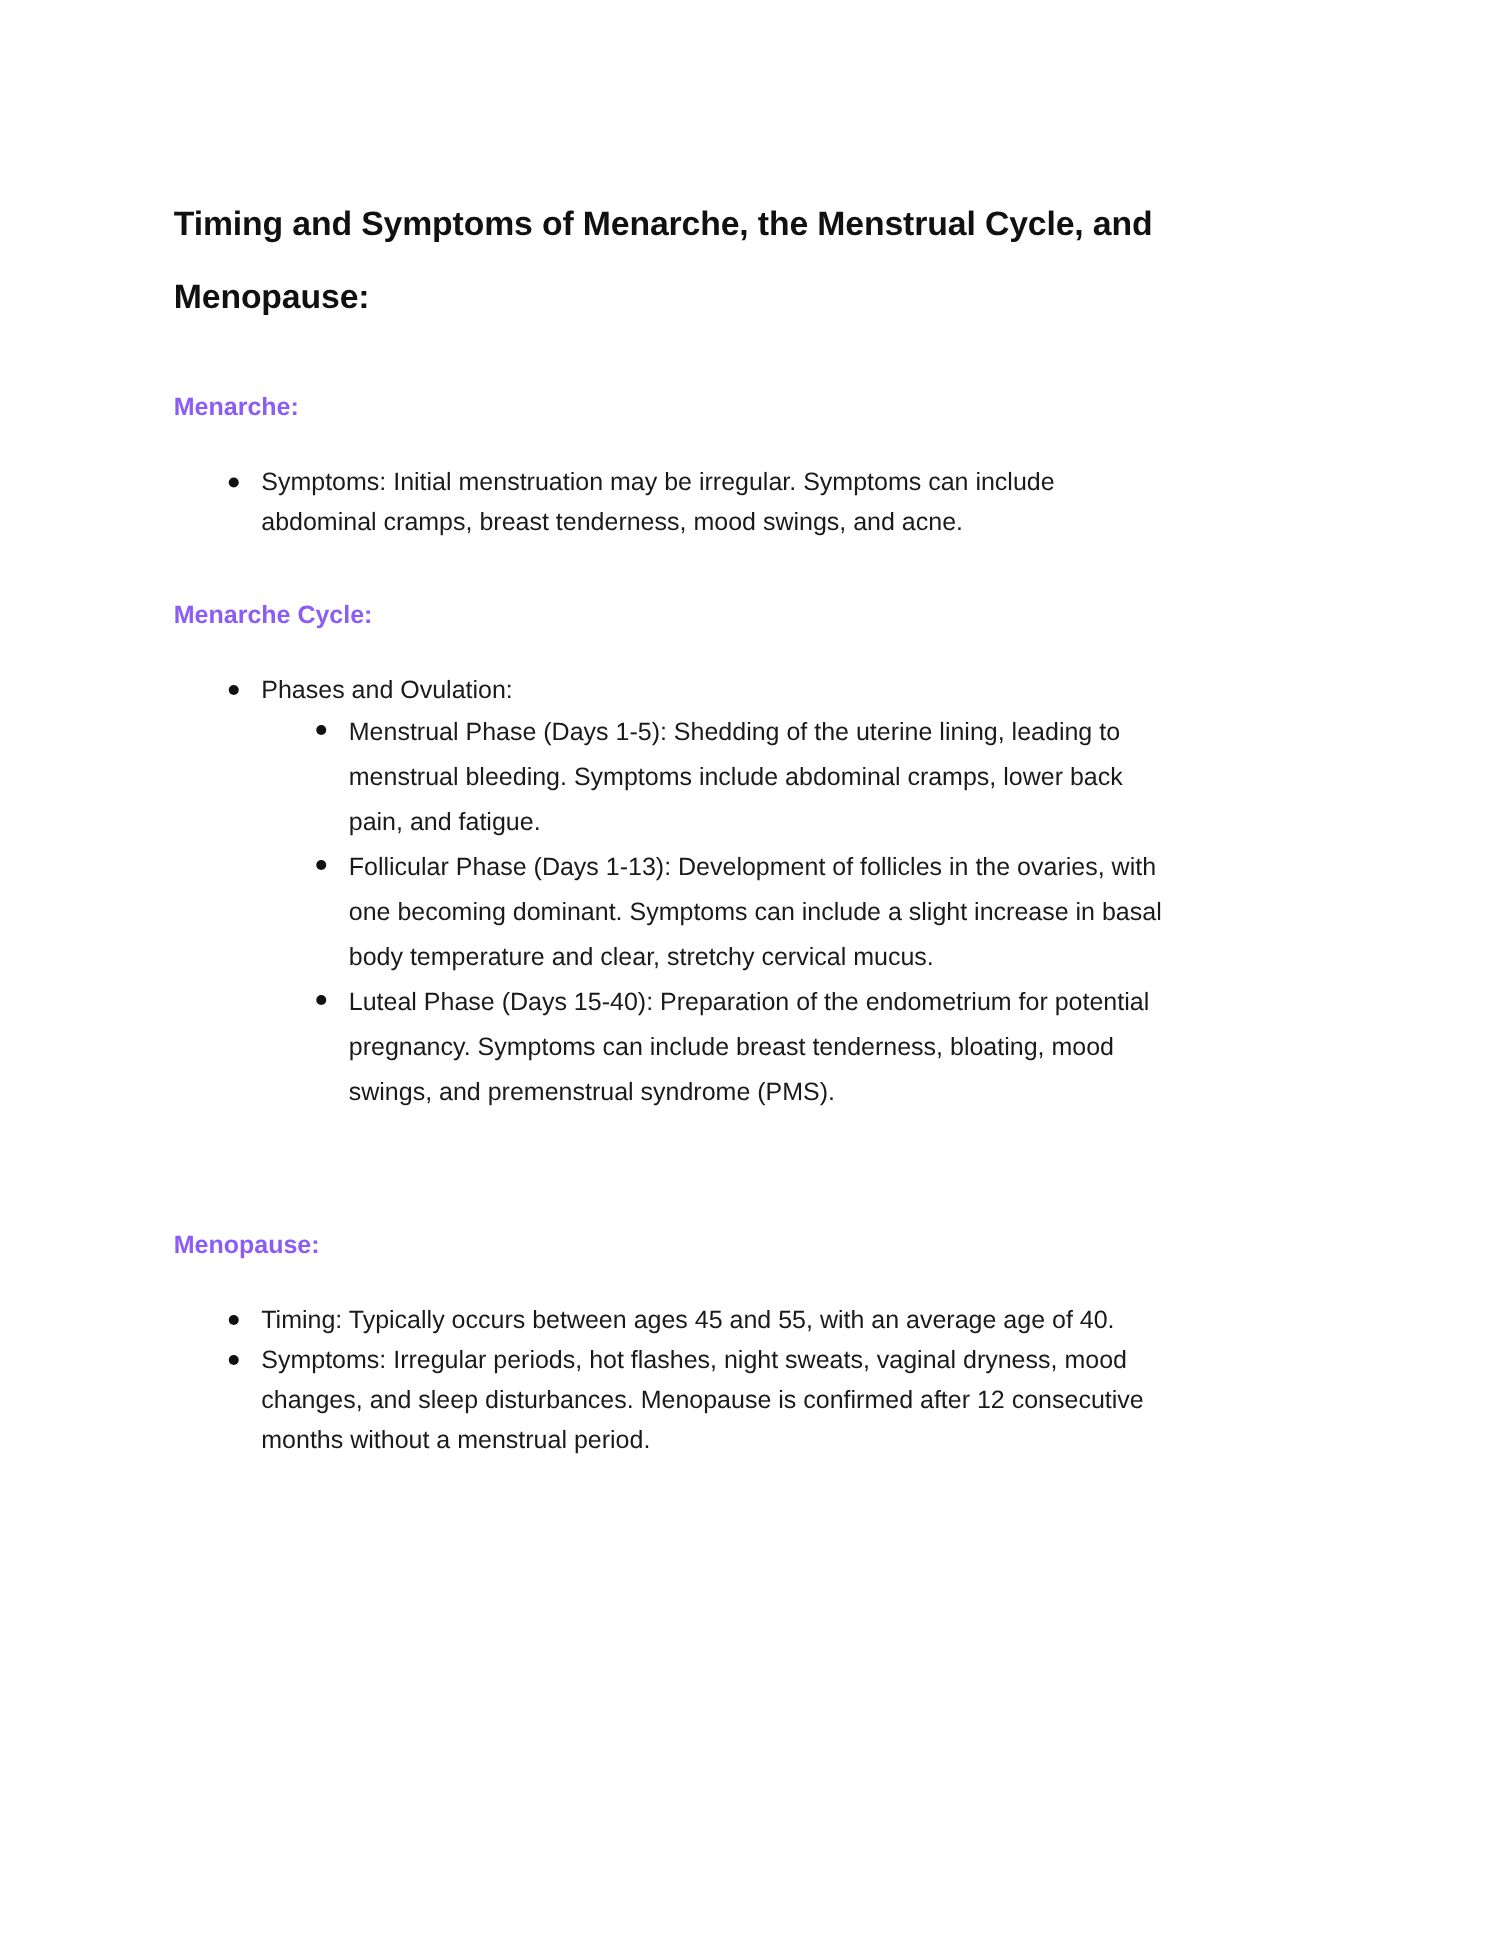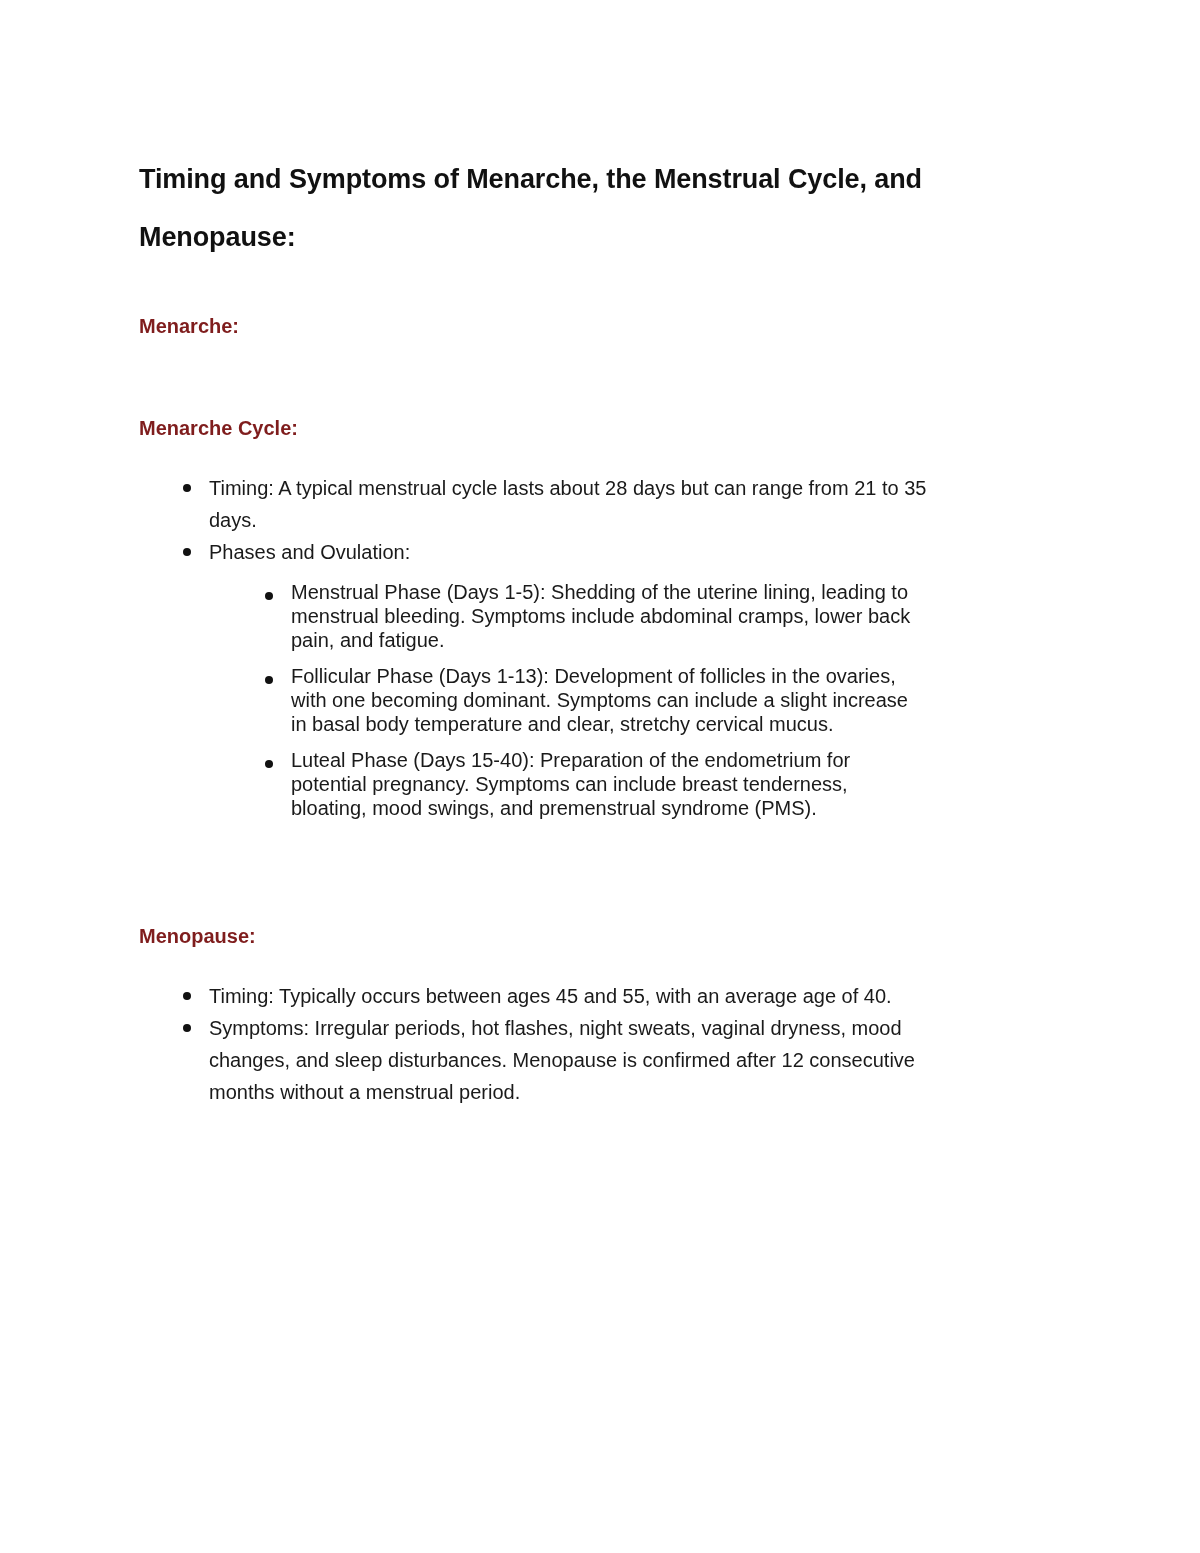--- a/index.html
+++ b/index.html
@@ -31,21 +31,21 @@
     padding: 0;
     color: #111111;
     max-width: 905px;
   }
   .section-heading {
     font-size: 20px;
     font-weight: bold;
     line-height: 28px;
     margin: 0;
     padding: 0;
-    color: #7f1d1d;
+    color: #8b5cf6;
   }
   .spacer-sm { height: 44px; }
   .spacer-md { height: 30px; }
   .spacer-lg { height: 90px; }
   .after-title { height: 46px; }
 
   ul.lvl1 {
     list-style: none;
     margin: 0;
     padding: 0;
@@ -70,22 +70,22 @@
   }
   ul.lvl2 {
     list-style: none;
     margin: 0;
     padding: 0;
   }
   ul.lvl2 > li {
     position: relative;
     padding-left: 70px;
     font-size: 20px;
-    line-height: 24px;
-    margin: 12px;
+    line-height: 36px;
+    margin: 0;
   }
   ul.lvl2 > li > .bullet {
     position: absolute;
     left: 44px;
     top: 12px;
     width: 8px;
     height: 8px;
     background: #111111;
     border-radius: 50%;
   }
@@ -100,33 +100,33 @@
 
   <h1 class="doc-title">Timing and Symptoms of Menarche, the Menstrual Cycle, and Menopause:</h1>
 
   <div class="after-title"></div>
 
   <h2 class="section-heading">Menarche:</h2>
 
   <div class="spacer-md"></div>
 
   <ul class="lvl1">
+    <li>
+      <span class="bullet"></span>
+      <span class="li-text">Symptoms: Initial menstruation may be irregular. Symptoms can include abdominal cramps, breast tenderness, mood swings, and acne.</span>
+    </li>
   </ul>
 
   <div class="spacer-sm"></div>
 
   <h2 class="section-heading">Menarche Cycle:</h2>
 
   <div class="spacer-md"></div>
 
   <ul class="lvl1">
-    <li>
-      <span class="bullet"></span>
-      <span class="li-text">Timing: A typical menstrual cycle lasts about 28 days but can range from 21 to 35 days.</span>
-    </li>
     <li>
       <span class="bullet"></span>
       <span class="li-text">Phases and Ovulation:</span>
 
       <ul class="lvl2">
         <li>
           <span class="bullet"></span>
           <span class="li-text">Menstrual Phase (Days 1-5): Shedding of the uterine lining, leading to menstrual bleeding. Symptoms include abdominal cramps, lower back pain, and fatigue.</span>
         </li>
         <li>

